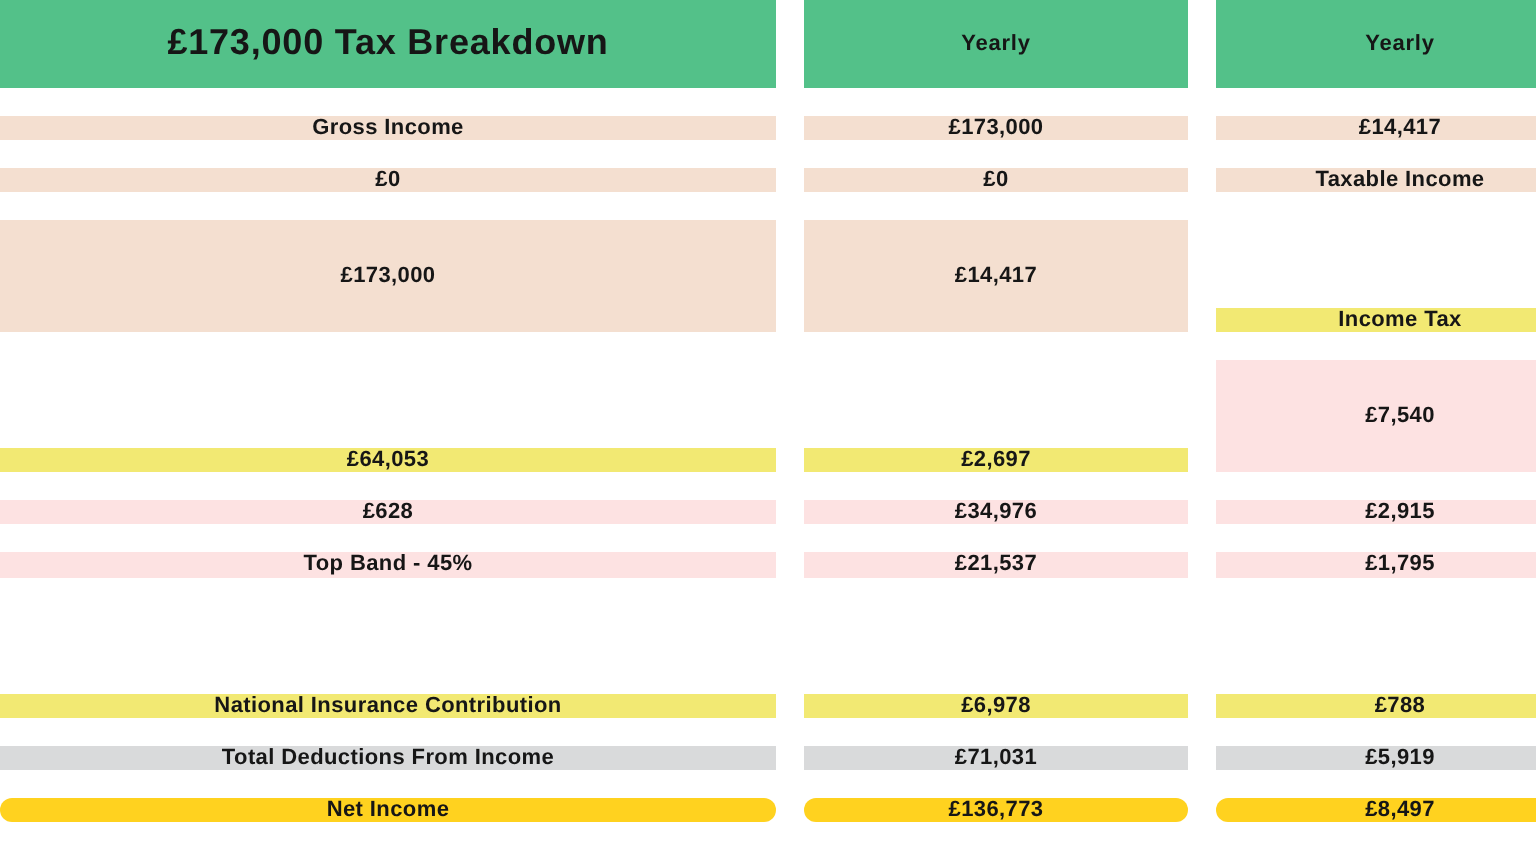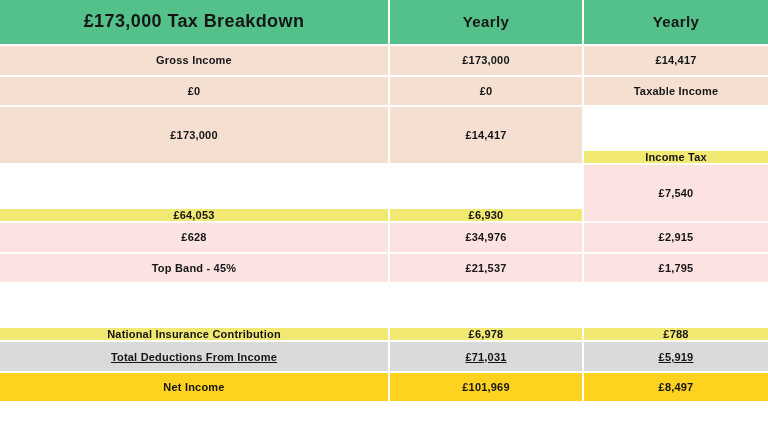--- a/index.html
+++ b/index.html
@@ -9,76 +9,76 @@
     height: 432px;
     overflow: hidden;
     font-family: "Liberation Sans", "DejaVu Sans", sans-serif;
   }
   .table {
     width: 678px;
     height: 432px;
     display: grid;
     grid-template-columns: 388px 192px 184px;
     grid-template-rows: 44px repeat(10, 1fr);
-    gap: 2px;
+    gap: 14px;
     background: var(--separator, #ffffff);
     box-sizing: border-box;
   }
   .cell {
     display: flex;
     align-items: center;
     justify-content: center;
     text-align: center;
     color: var(--text, #161616);
     font-weight: bold;
     font-size: 11px;
     letter-spacing: 0.2px;
     line-height: 1.1;
   }
   .cell.header {
     background: var(--header_green, #53c189);
-    font-size: 15px;
+    font-size: 11px;
     letter-spacing: 0.4px;
   }
   .cell.header.title {
     font-size: 18px;
   }
   .beige  { background: var(--beige,  #f4dfd0); }
   .yellow { background: var(--yellow, #f2e973); margin-top: 44px; }
   .pink   { background: var(--pink,   #fde2e2); }
-  .grey   { background: var(--grey,   #d9dadb); text-decoration: underline; }
-  .gold   { background: var(--gold,   #ffd21f); }
+  .grey   { background: var(--grey,   #d9dadb); }
+  .gold   { background: var(--gold,   #ffd21f); border-radius: 11px; }
 </style>
 </head>
 <body>
 
 <div class="table" id="grid">
   <div class="cell header title">£173,000 Tax Breakdown</div>
   <div class="cell header">Yearly</div>
   <div class="cell header">Yearly</div>
 <div class="cell beige">Gross Income</div>
     <div class="cell beige">£173,000</div>
     <div class="cell beige">£14,417</div>
     <div class="cell beige">£0</div>
     <div class="cell beige">£0</div>
     <div class="cell beige">Taxable Income</div>
     <div class="cell beige">£173,000</div>
     <div class="cell beige">£14,417</div>
     <div class="cell yellow">Income Tax</div>
     <div class="cell yellow">£64,053</div>
-    <div class="cell yellow">£6,930</div>
+    <div class="cell yellow">£2,697</div>
     <div class="cell pink">£7,540</div>
     <div class="cell pink">£628</div>
     <div class="cell pink">£34,976</div>
     <div class="cell pink">£2,915</div>
     <div class="cell pink">Top Band - 45%</div>
     <div class="cell pink">£21,537</div>
     <div class="cell pink">£1,795</div>
     <div class="cell yellow">National Insurance Contribution</div>
     <div class="cell yellow">£6,978</div>
     <div class="cell yellow">£788</div>
     <div class="cell grey">Total Deductions From Income</div>
     <div class="cell grey">£71,031</div>
     <div class="cell grey">£5,919</div>
     <div class="cell gold">Net Income</div>
-    <div class="cell gold">£101,969</div>
+    <div class="cell gold">£136,773</div>
     <div class="cell gold">£8,497</div>
   </div>
 
 </body></html>

